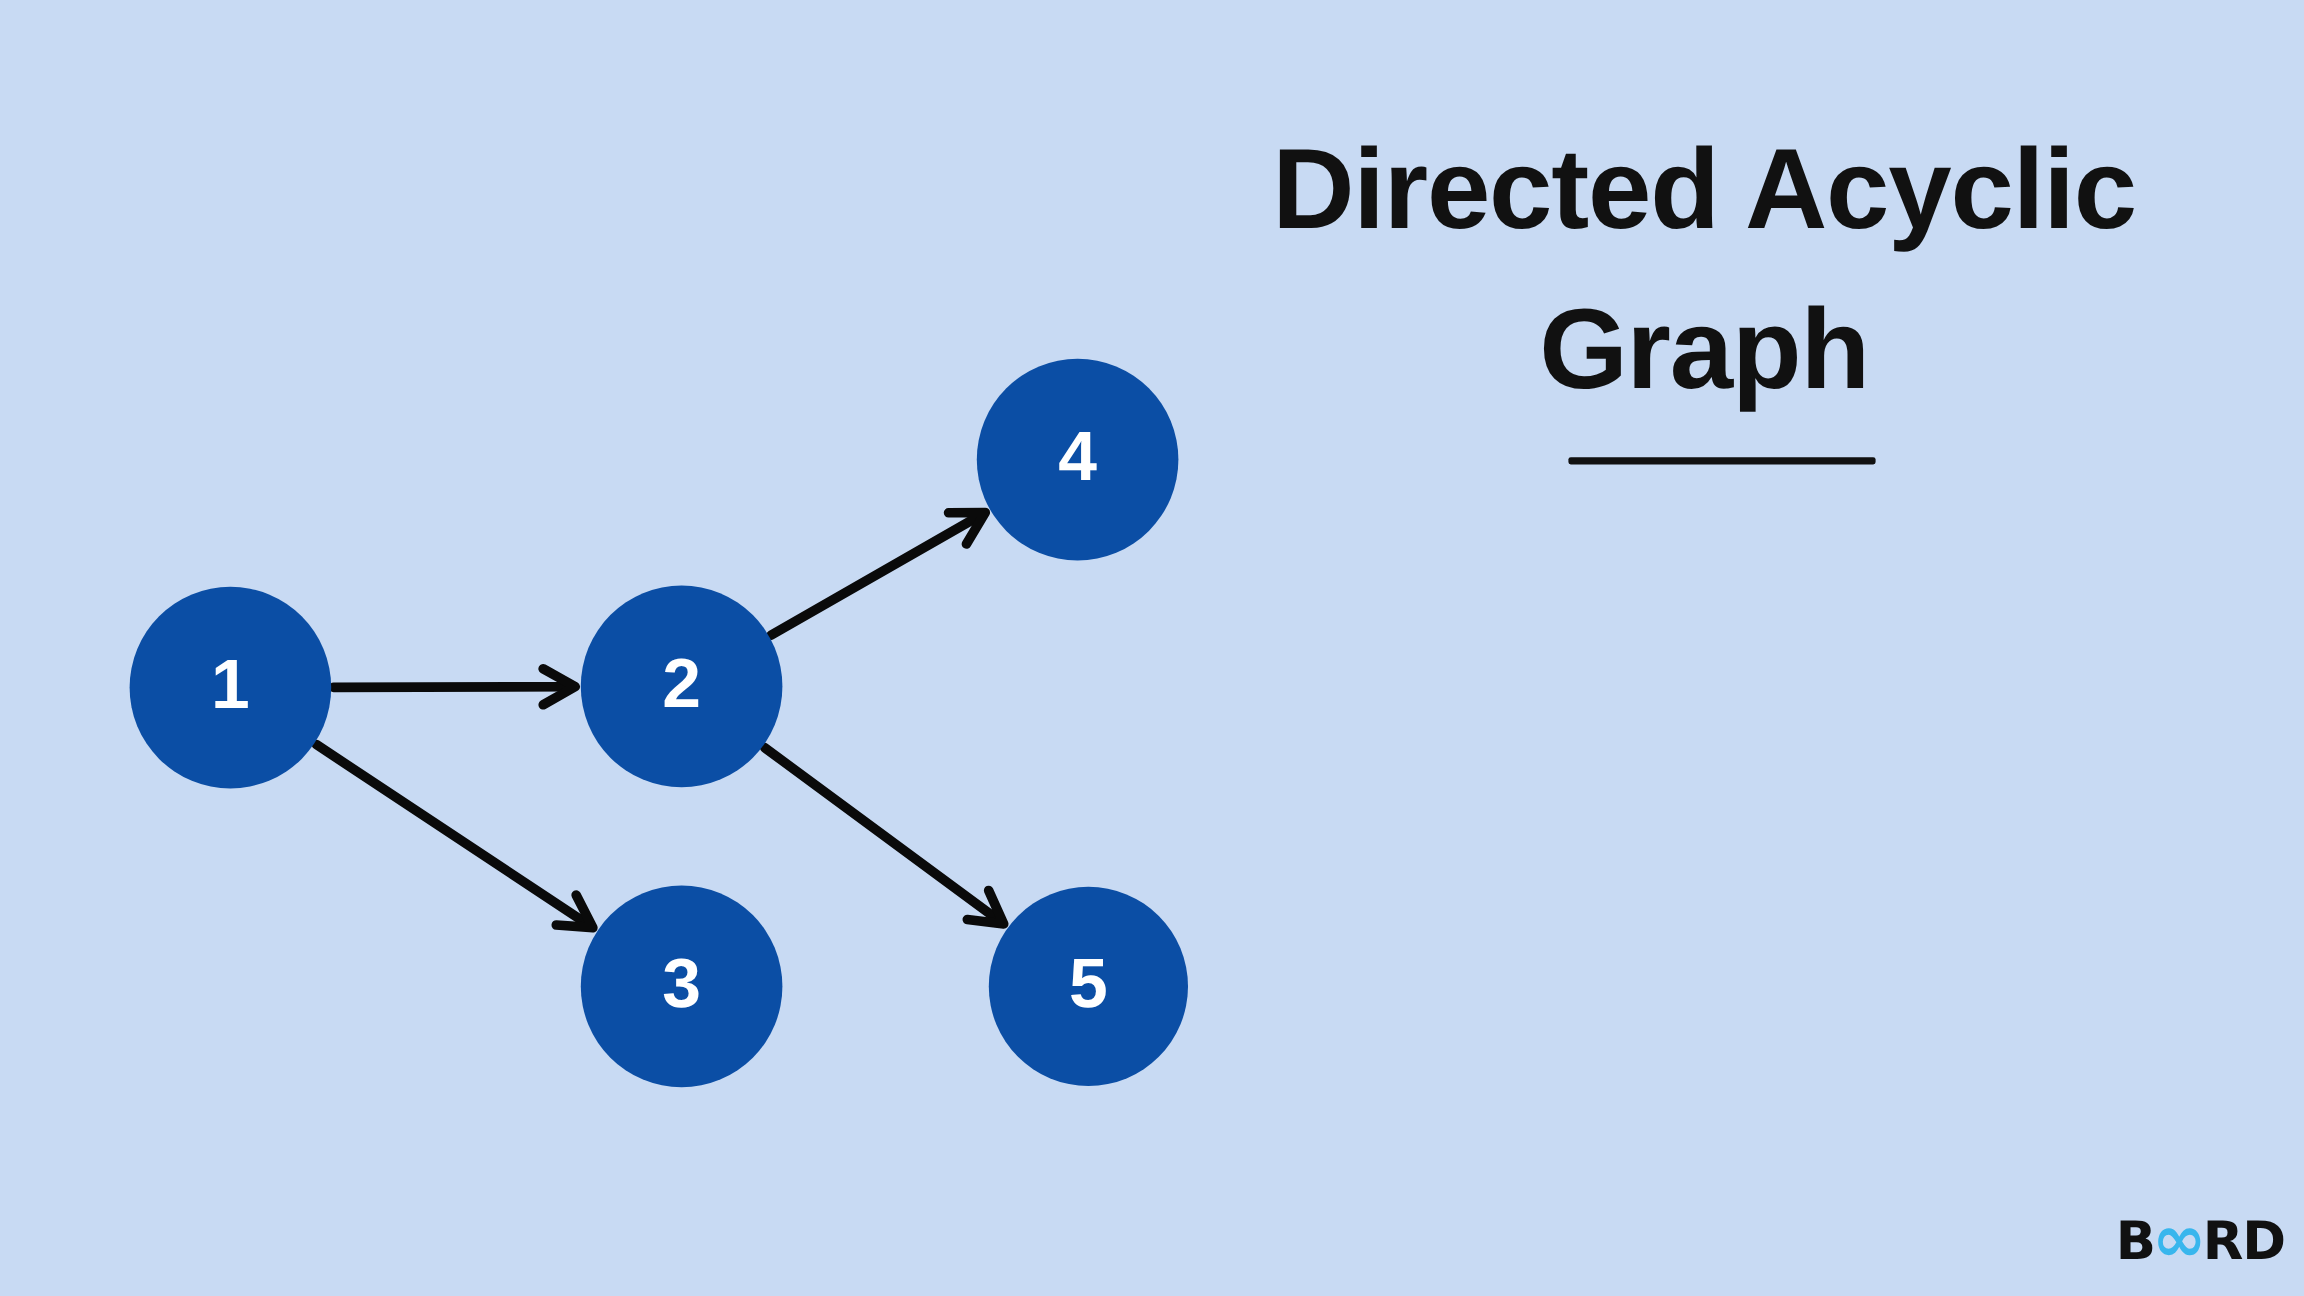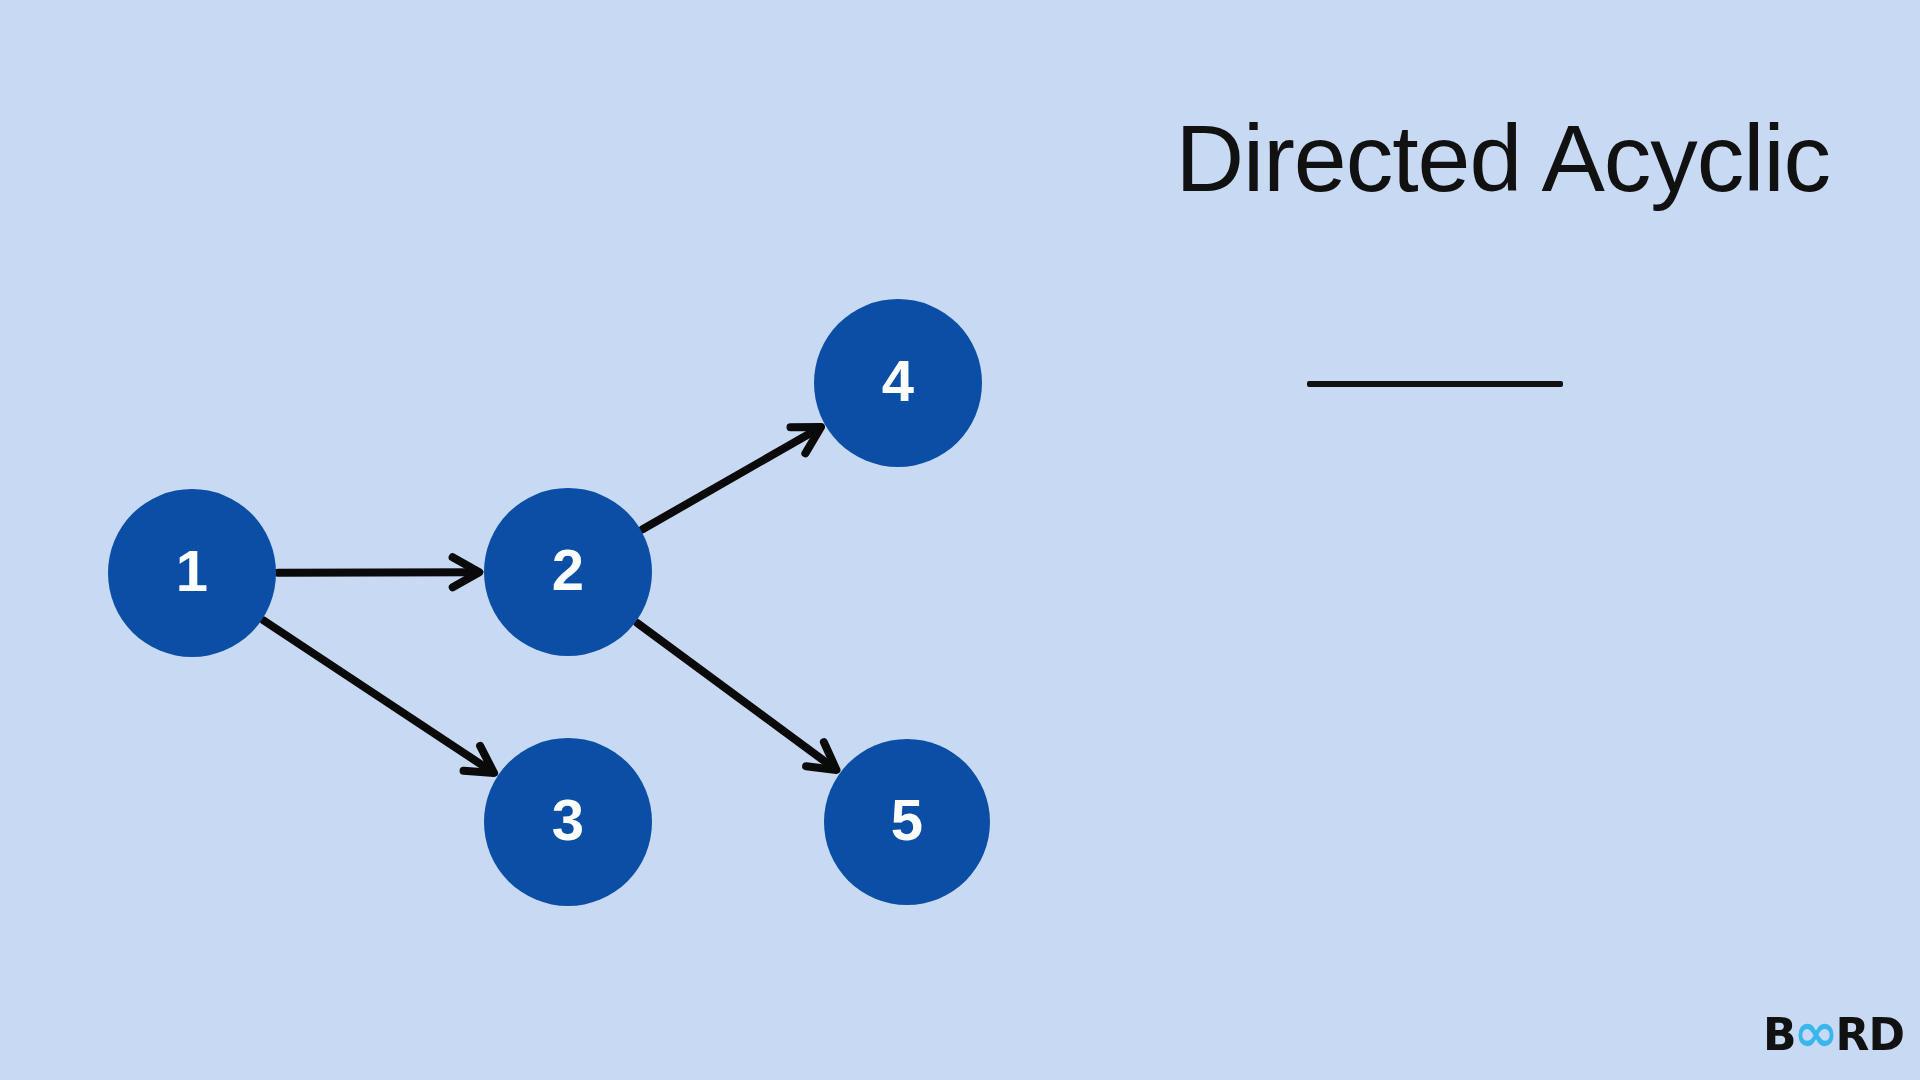--- a/index.html
+++ b/index.html
@@ -41,23 +41,23 @@
     font-size: 58px;
     font-weight: bold;
     line-height: 1;
     transform: translateY(-2px);
   }
   .title-block {
     position: absolute;
     left: 1010px;
     top: 92px;
     width: 820px;
-    text-align: right;
+    text-align: center;
     color: #111111;
-    font-weight: normal;
+    font-weight: bold;
     font-size: 95px;
     letter-spacing: -1px;
     line-height: 1.40;
   }
   .title-underline {
     position: absolute;
     left: 1307px;
     top: 381px;
     width: 256px;
     height: 6px;
@@ -117,20 +117,21 @@
       <div class="graph-node" style="left: 814px; top: 299px; width: 168px; height: 168px; background: rgb(11, 78, 165);">
         <span class="node-label" style="color: rgb(255, 255, 255);">4</span>
       </div>
       <div class="graph-node" style="left: 824px; top: 739px; width: 166px; height: 166px; background: rgb(11, 78, 165);">
         <span class="node-label" style="color: rgb(255, 255, 255);">5</span>
       </div>
     </div>
 
   <div class="title-block">
     <div>Directed Acyclic</div>
+    <div>Graph</div>
   </div>
   <div class="title-underline"></div>
 
   <div class="logo">
     <span>B</span>
     <span class="infinity">∞</span>
     <span>RD</span>
   </div>
 
 </div>

